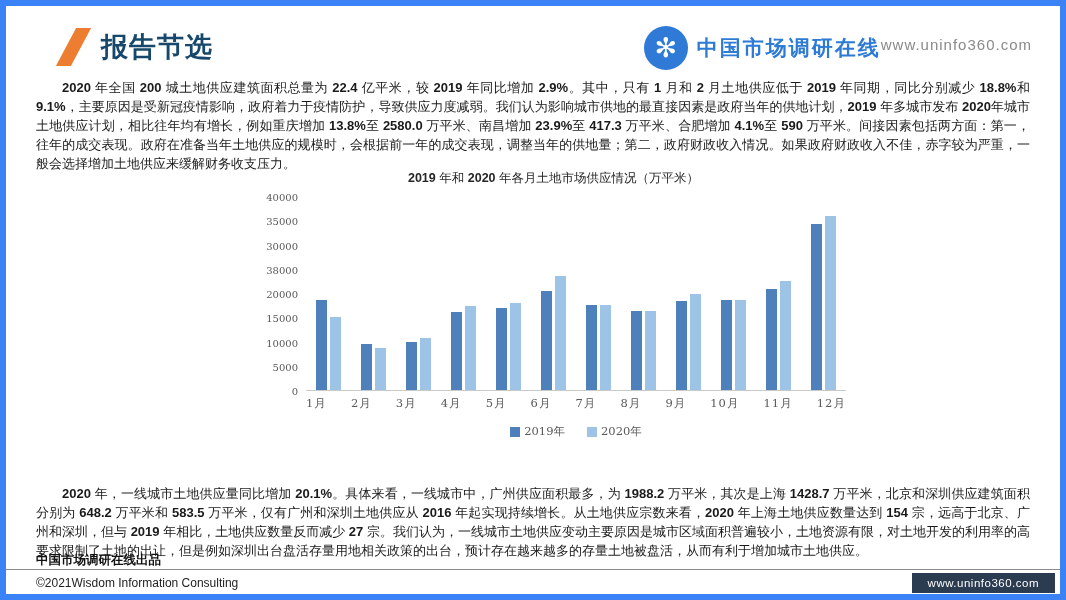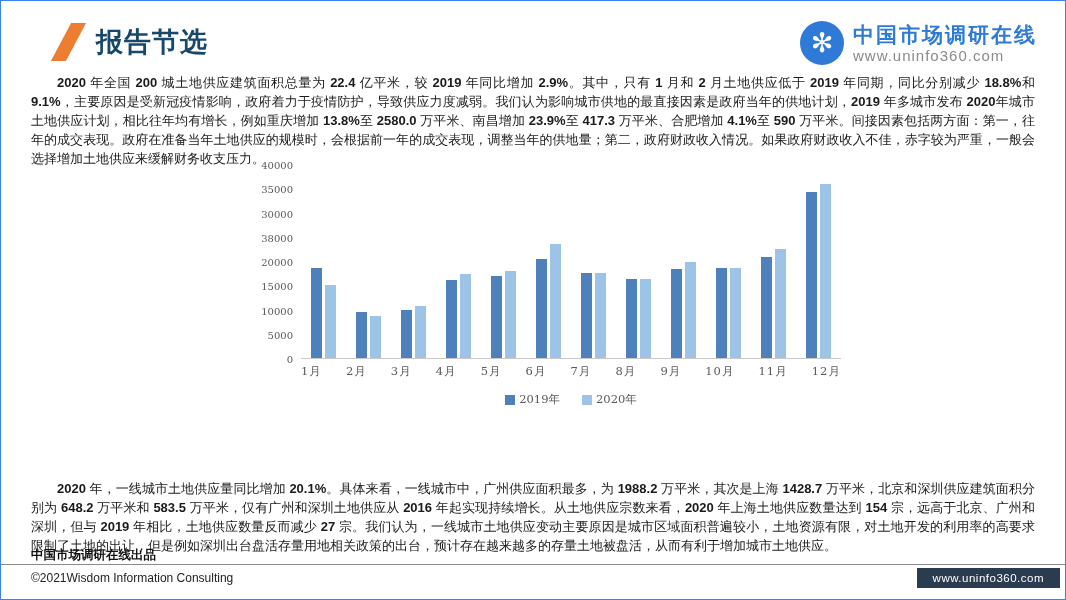--- a/index.html
+++ b/index.html
@@ -1,31 +1,31 @@
 <!DOCTYPE html>
 <html><head>
 <meta charset="utf-8">
 <style>
   * { margin:0; padding:0; box-sizing:border-box; }
   html,body { width:1066px; height:600px; }
   body {
     font-family:"Liberation Sans","DejaVu Sans",sans-serif;
     background:#ffffff; color:#1a1a1a; position:relative; overflow:hidden;
   }
-  .page { position:absolute; inset:0; border:1px solid #3b82f6; background:#fff; }
+  .page { position:absolute; inset:0; border:6px solid #3b82f6; background:#fff; }
 
   
   .header { position:absolute; top:22px; left:60px; display:flex; align-items:center; }
   .slash { width:15px; height:38px; background:#ED7D31; transform:skewX(-28deg); margin-right:20px; }
   .page-title { font-size:27px; font-weight:bold; color:#17486B; letter-spacing:1px; }
 
   .logo { position:absolute; top:20px; right:28px; display:flex; align-items:center; }
   .logo-circle { width:44px; height:44px; border-radius:50%; background:#2e7ad6; color:#fff;
     display:flex; align-items:center; justify-content:center; font-size:27px; line-height:1; }
-  .logo-text { margin-left:9px; display:flex; flex-direction:column; }
+  .logo-text { margin-left:9px; display:flex; flex-direction:row; }
   .logo-name { color:#2d7bd5; font-size:21px; font-weight:600; letter-spacing:2px; line-height:24px; }
   .logo-url { color:#8a8a8a; font-size:15px; line-height:17px; letter-spacing:1px; }
 
   
   .para { position:absolute; left:30px; right:30px; font-size:13px; line-height:19px;
     text-align:justify; color:#1a1a1a; text-indent:2em; }
   .para b { font-weight:bold; }
   #para1 { top:72px; }
   #para2 { top:454px;margin-top:24px; }
 
@@ -70,20 +70,21 @@
     <div class="logo-circle">✻</div>
     <div class="logo-text">
       <span class="logo-name">中国市场调研在线</span>
       <span class="logo-url">www.uninfo360.com</span>
     </div>
   </div>
 
   <p class="para" id="para1"><b>2020</b> 年全国 <b>200</b> 城土地供应建筑面积总量为 <b>22.4</b> 亿平米，较 <b>2019</b> 年同比增加 <b>2.9%</b>。其中，只有 <b>1</b> 月和 <b>2</b> 月土地供应低于 <b>2019</b> 年同期，同比分别减少 <b>18.8%</b>和 <b>9.1%</b>，主要原因是受新冠疫情影响，政府着力于疫情防护，导致供应力度减弱。我们认为影响城市供地的最直接因素是政府当年的供地计划，<b>2019</b> 年多城市发布 <b>2020</b>年城市土地供应计划，相比往年均有增长，例如重庆增加 <b>13.8%</b>至 <b>2580.0</b> 万平米、南昌增加 <b>23.9%</b>至 <b>417.3</b> 万平米、合肥增加 <b>4.1%</b>至 <b>590</b> 万平米。间接因素包括两方面：第一，往年的成交表现。政府在准备当年土地供应的规模时，会根据前一年的成交表现，调整当年的供地量；第二，政府财政收入情况。如果政府财政收入不佳，赤字较为严重，一般会选择增加土地供应来缓解财务收支压力。</p>
 
   <div class="chart-block">
+    <div class="chart-title"><b>2019</b> 年和 <b>2020</b> 年各月土地市场供应情况（万平米）</div>
     <div class="chart">
       <div class="y-axis">
           <div class="ytick" style="bottom: 0%;">0</div>
           <div class="ytick" style="bottom: 12.5%;">5000</div>
           <div class="ytick" style="bottom: 25%;">10000</div>
           <div class="ytick" style="bottom: 37.5%;">15000</div>
           <div class="ytick" style="bottom: 50%;">20000</div>
           <div class="ytick" style="bottom: 62.5%;">38000</div>
           <div class="ytick" style="bottom: 75%;">30000</div>
           <div class="ytick" style="bottom: 87.5%;">35000</div>

